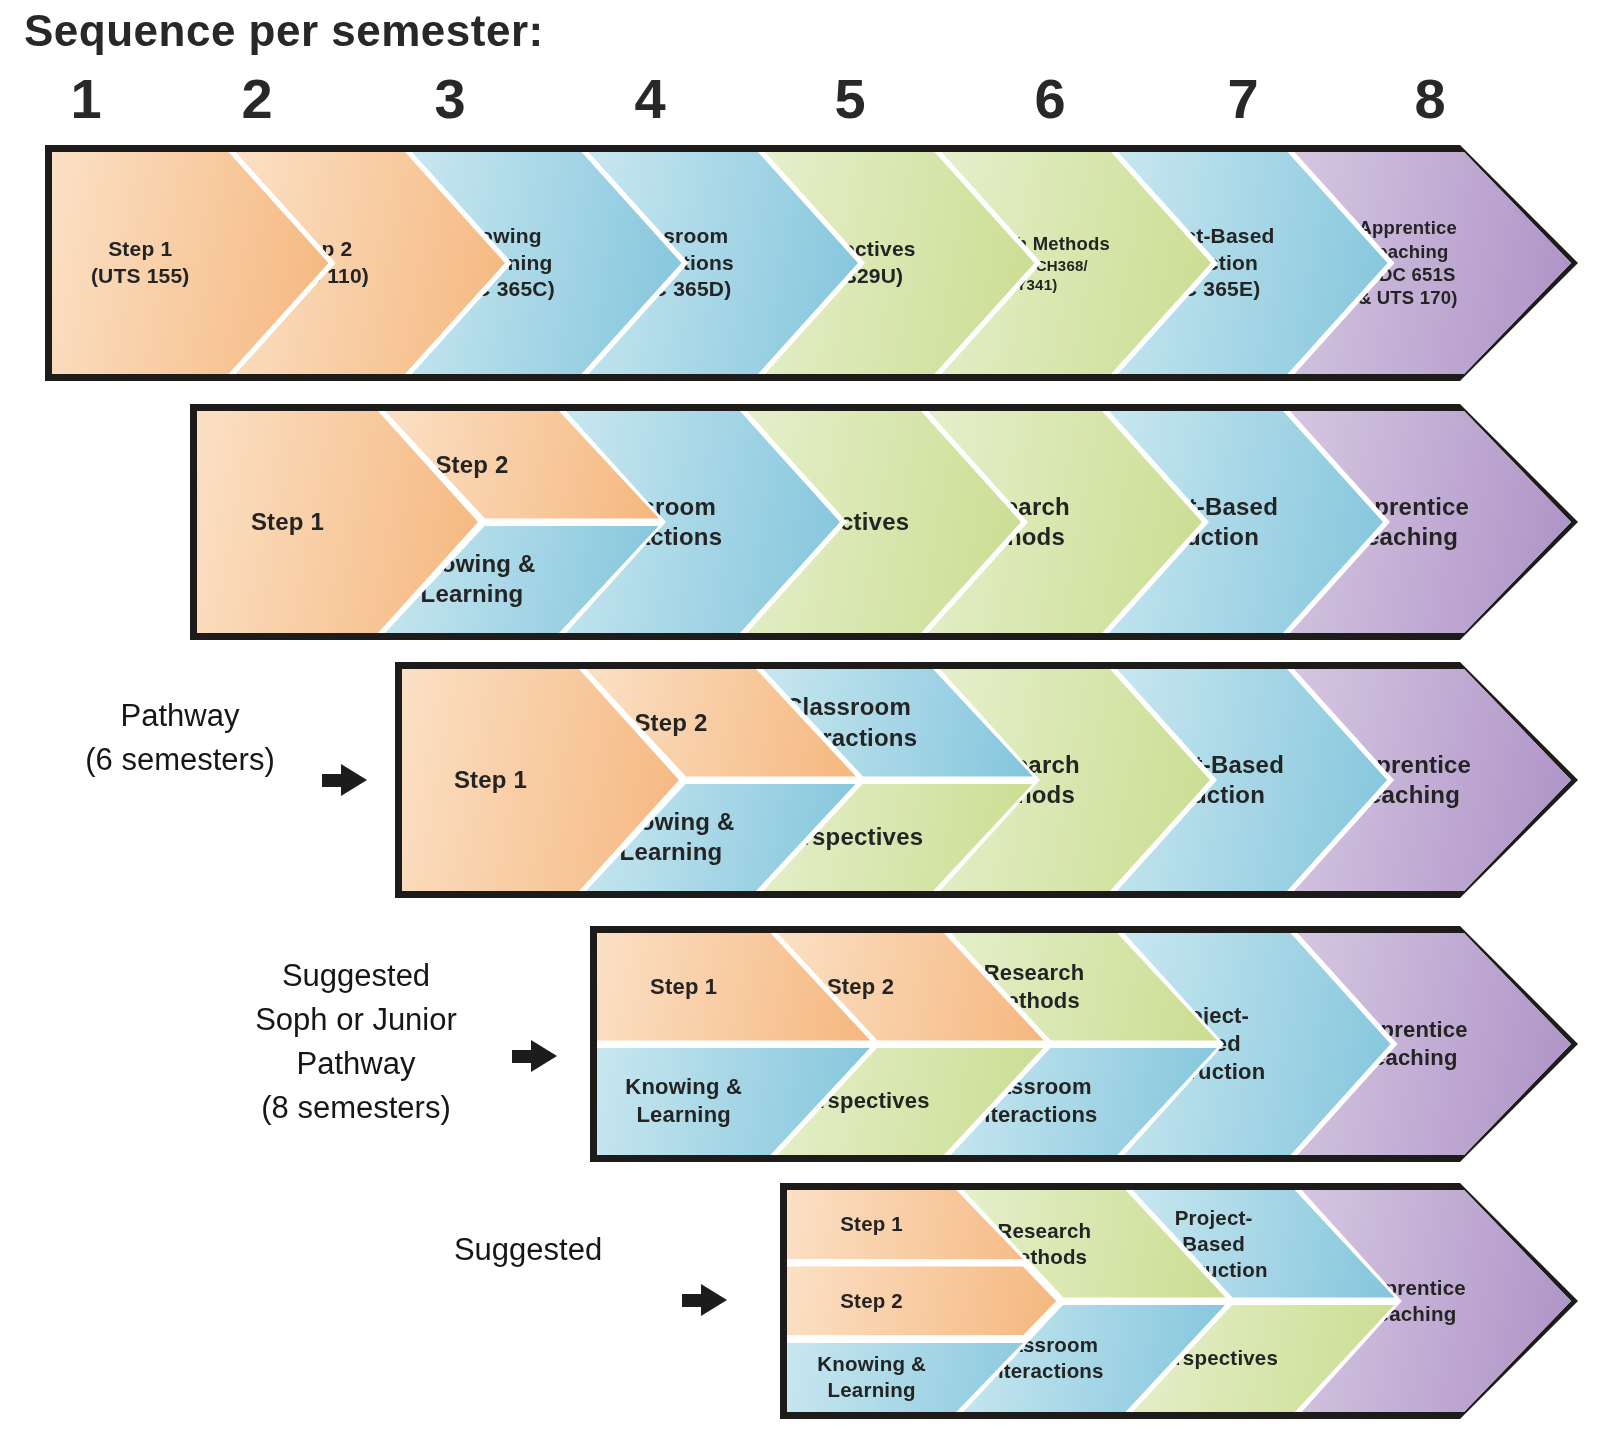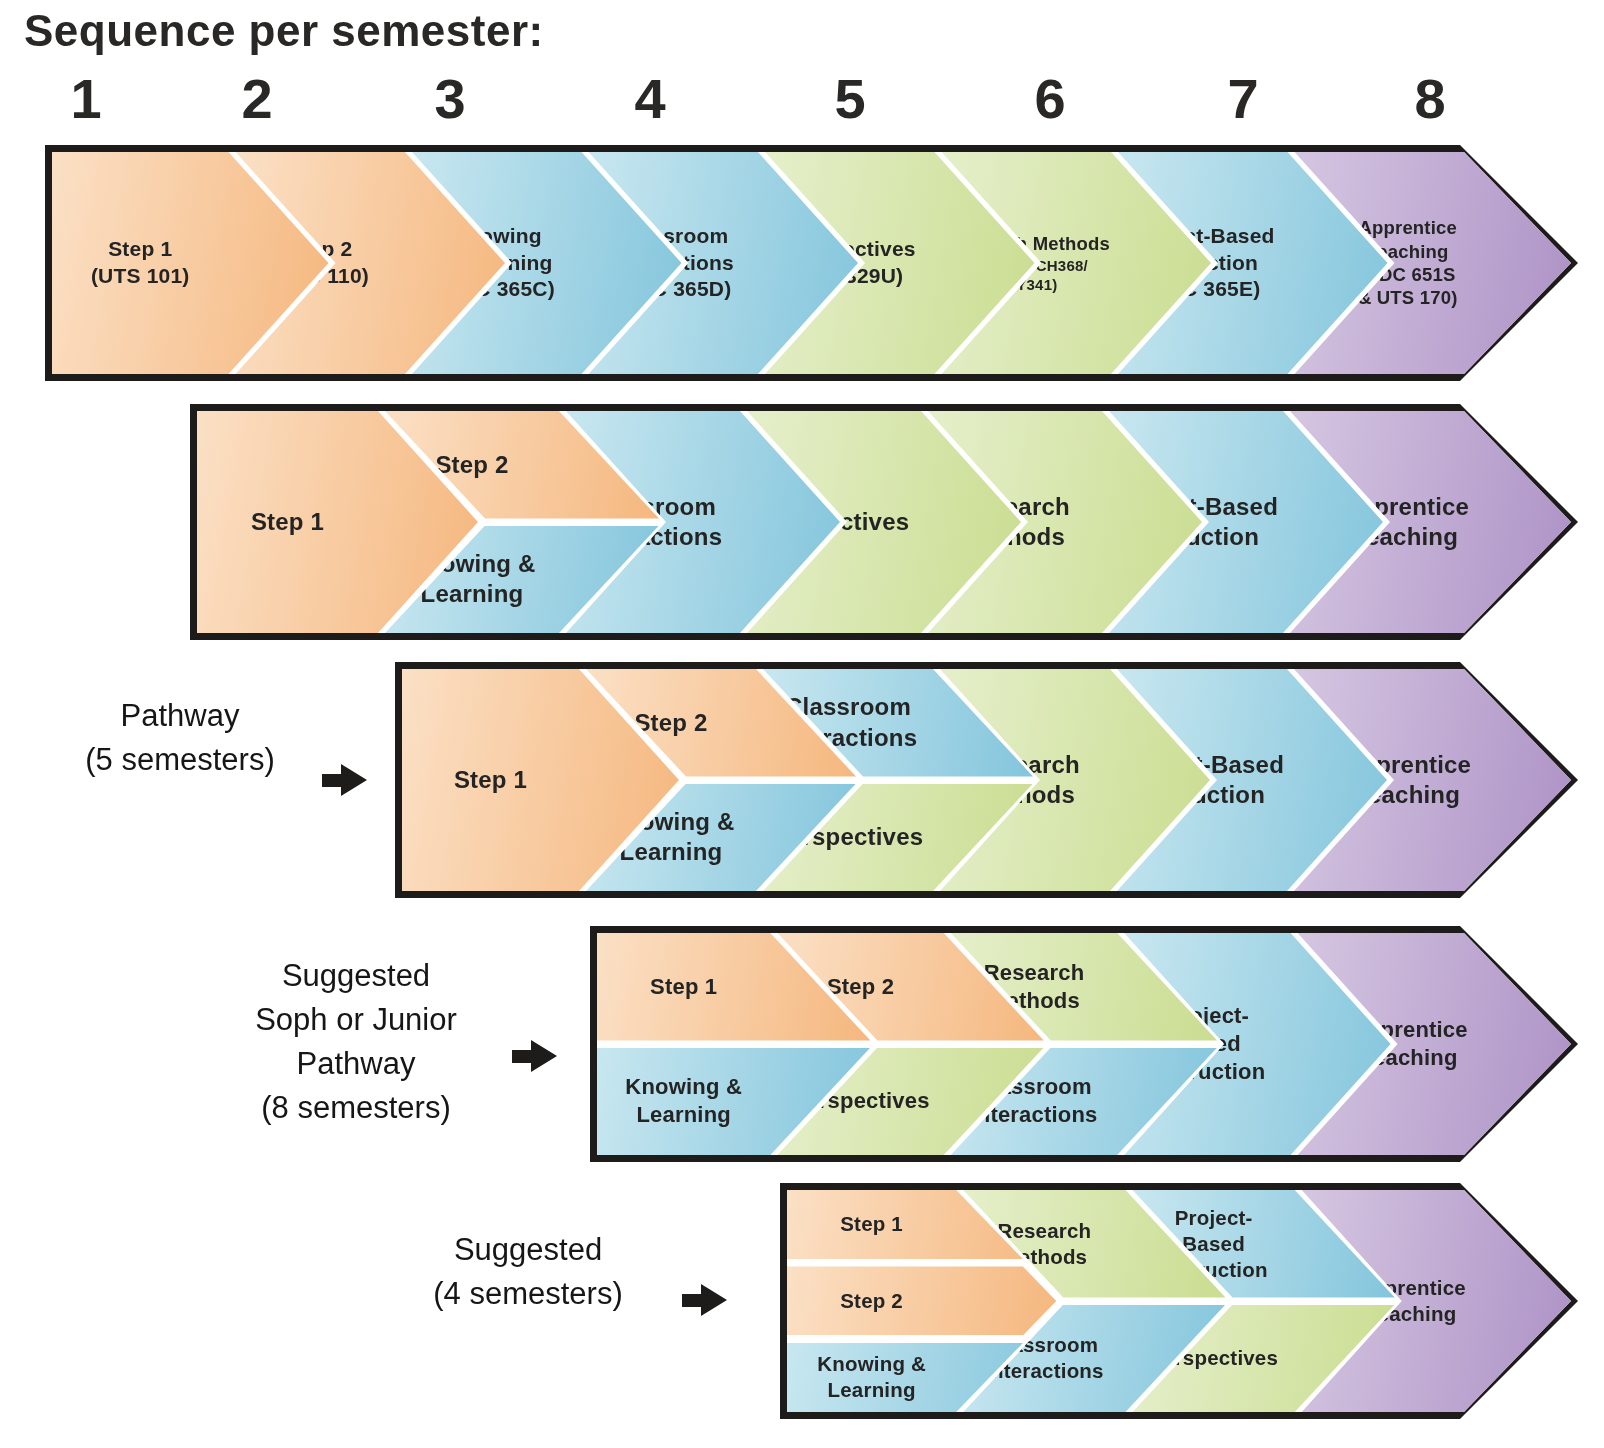--- a/index.html
+++ b/index.html
@@ -31,21 +31,21 @@
       <div class="sem-num" style="left: 1050px; top: 66px;">6</div>
       <div class="sem-num" style="left: 1243px; top: 66px;">7</div>
       <div class="sem-num" style="left: 1430px; top: 66px;">8</div>
     </div>
   <div id="rows">
       <div class="row-outer" style="left: 45px; top: 145px; width: 1533px; height: 236px; background: rgb(29, 28, 26); clip-path: polygon(0px 0px, calc(100% - 118px) 0px, 100% 50%, calc(100% - 118px) 100%, 0px 100%);">
         <div class="row-inner" style="left: 7px; top: 7px; width: 1519px; height: 222px; clip-path: polygon(0px 0px, calc(100% - 107px) 0px, 100% 50%, calc(100% - 107px) 100%, 0px 100%);">
           <div class="piece" style="left: 0px; top: 0px; width: 276.5px; height: 100%; background: linear-gradient(100deg, rgb(251, 224, 197) 0%, rgb(245, 183, 126) 100%); clip-path: polygon(0px 0px, calc(100% - 100px) 0px, 100% 50%, calc(100% - 100px) 100%, 0px 100%);">
             <div class="ptext" style="width: 176.5px; font-size: 21px;">
               <div class="pline">Step 1</div>
-              <div class="pline">(UTS 101)</div>
+              <div class="pline">(UTS 155)</div>
             </div>
           </div>
           <div class="piece" style="left: 183.5px; top: 0px; width: 269.5px; height: 100%; background: linear-gradient(100deg, rgb(251, 224, 197) 0%, rgb(245, 183, 126) 100%); clip-path: polygon(0px 0px, calc(100% - 100px) 0px, 100% 50%, calc(100% - 100px) 100%, 0px 100%, 100px 50%);">
             <div class="ptext" style="width: 169.5px; font-size: 21px;">
               <div class="pline">Step 2</div>
               <div class="pline">(UTS 110)</div>
             </div>
           </div>
           <div class="piece" style="left: 360px; top: 0px; width: 269.5px; height: 100%; background: linear-gradient(100deg, rgb(200, 231, 240) 0%, rgb(131, 197, 220) 100%); clip-path: polygon(0px 0px, calc(100% - 100px) 0px, 100% 50%, calc(100% - 100px) 100%, 0px 100%, 100px 50%);">
             <div class="ptext" style="width: 169.5px; font-size: 21px;">
@@ -286,38 +286,37 @@
               <div class="pline">Apprentice</div>
               <div class="pline">Teaching</div>
             </div>
           </div>
         </div>
       </div>
     </div>
   <div id="labels">
       <div class="plabel" style="left: 180px; top: 694px;">
         <div>Pathway</div>
-        <div>(5 semesters)</div>
+        <div>(6 semesters)</div>
       </div>
       <div class="parrow" style="left: 322px; top: 764px;">
         <div class="bar"></div>
         <div class="tri"></div>
       </div>
       <div class="plabel" style="left: 356px; top: 954px;">
         <div>Suggested</div>
         <div>Soph or Junior</div>
         <div>Pathway</div>
         <div>(8 semesters)</div>
       </div>
       <div class="parrow" style="left: 512px; top: 1040px;">
         <div class="bar"></div>
         <div class="tri"></div>
       </div>
       <div class="plabel" style="left: 528px; top: 1228px;">
         <div>Suggested</div>
-        <div>(4 semesters)</div>
       </div>
       <div class="parrow" style="left: 682px; top: 1284px;">
         <div class="bar"></div>
         <div class="tri"></div>
       </div>
     </div>
 </div>
 
 </body></html>

